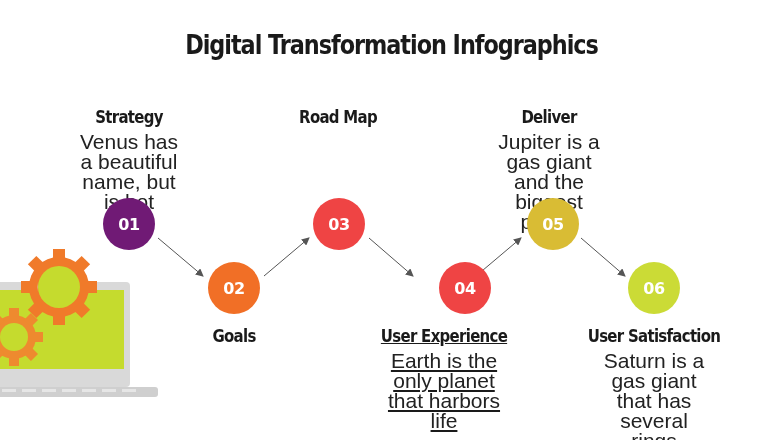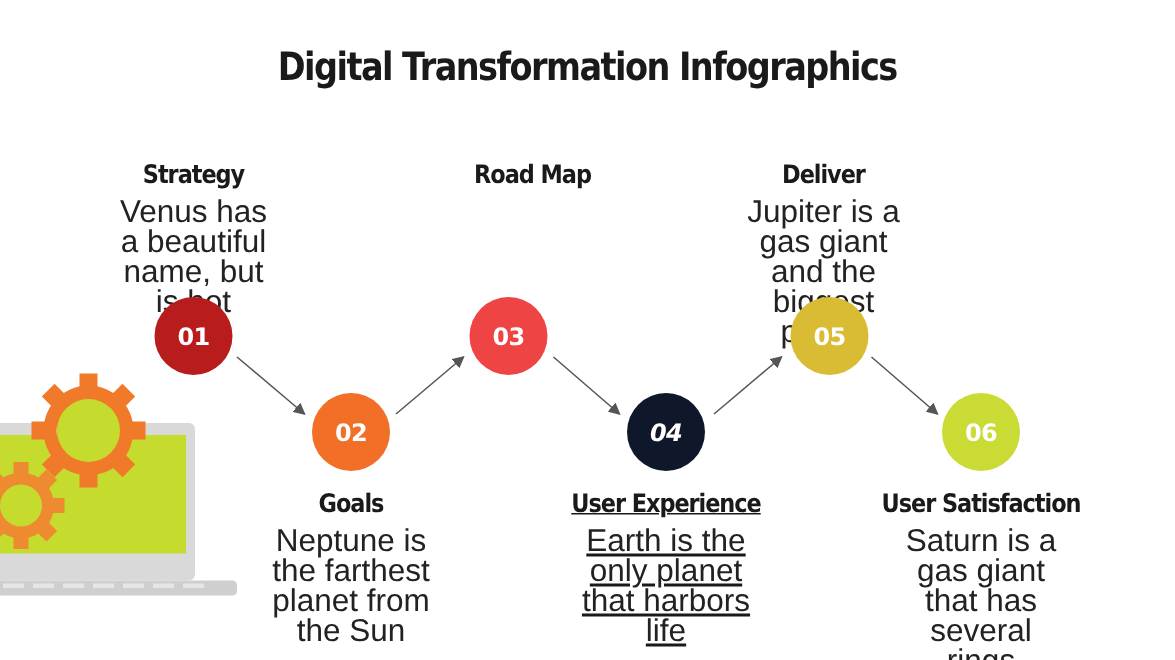--- a/index.html
+++ b/index.html
@@ -72,34 +72,33 @@
     <line x1="369" y1="238" x2="413" y2="276"></line>
     <line x1="476" y1="276" x2="521" y2="238"></line>
     <line x1="581" y1="238" x2="625" y2="276"></line>
   </g>
 </svg>
 
 <div class="block" style="left:39px;top:106px;">
   <div class="h">Strategy</div>
   <div class="d" style="padding:0 35px;">Venus has a beautiful name, but is hot</div>
 </div>
-<div class="circle" style="left:103px;top:198px;background:#b91c1c;">01</div>
+<div class="circle" style="left:103px;top:198px;background:#701a75;">01</div>
 
 <div class="circle" style="left:208px;top:262px;background:#F16F26;">02</div>
 <div class="block" style="left:144px;top:325px;">
   <div class="h">Goals</div>
-  <div class="d" style="padding:0 32px;">Neptune is the farthest planet from the Sun</div>
 </div>
 
-<div class="block" style="left:265px;top:106px;text-align:center;">
+<div class="block" style="left:248px;top:106px;text-align:center;">
   <div class="h">Road Map</div>
 </div>
 <div class="circle" style="left:313px;top:198px;background:#ef4444;">03</div>
 
-<div class="circle" style="left:418px;top:262px;background:#0f172a;font-style:italic;">04</div>
+<div class="circle" style="left:439px;top:262px;background:#ef4444;">04</div>
 <div class="block" style="left:354px;top:325px;text-decoration:underline;">
   <div class="h">User Experience</div>
   <div class="d" style="padding:0 32px;">Earth is the only planet that harbors life</div>
 </div>
 
 <div class="block" style="left:459px;top:106px;">
   <div class="h">Deliver</div>
   <div class="d" style="padding:0 30px;">Jupiter is a gas giant and the biggest planet</div>
 </div>
 <div class="circle" style="left:527px;top:198px;background:#D9BC34;">05</div>

